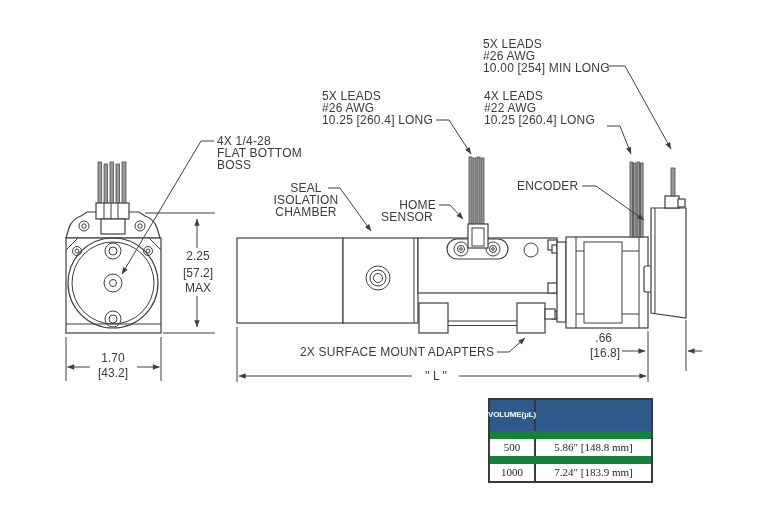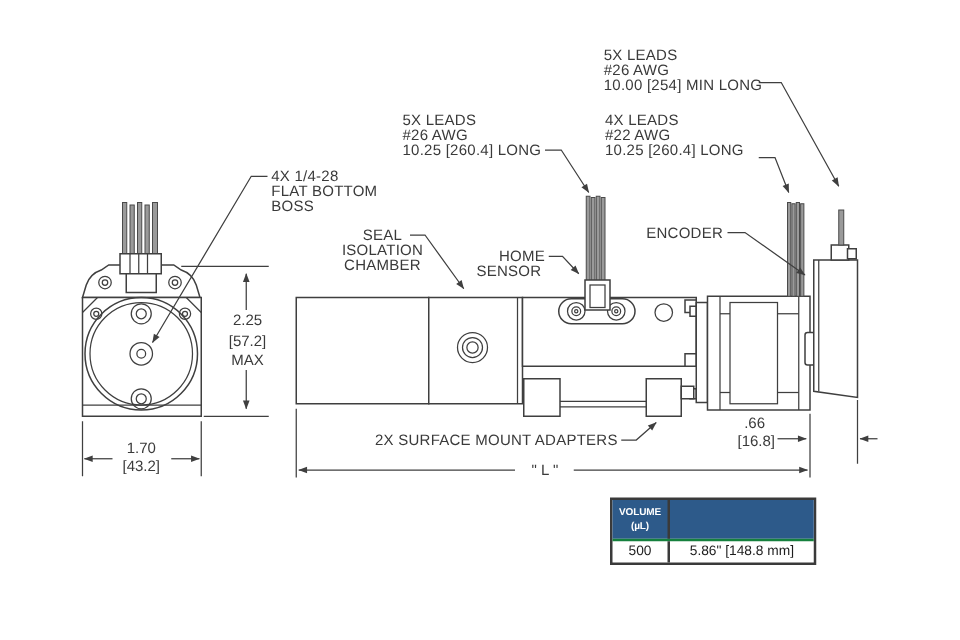--- a/index.html
+++ b/index.html
@@ -9,24 +9,24 @@
   .lbl{font:12px "Liberation Sans",sans-serif;fill:#3a3a3a;letter-spacing:.2px;}
   .dim{font:12px "Liberation Sans",sans-serif;fill:#3a3a3a;}
   .ln{stroke:#3f3f3f;stroke-width:1.2;fill:none;}
   .thin{stroke:#3f3f3f;stroke-width:1;fill:none;}
   .part{stroke:#3f3f3f;stroke-width:1.2;fill:#ffffff;}
   .wire{fill:#9a9a9a;stroke:#4a4a4a;stroke-width:.8;}
   .dimln{stroke:#3f3f3f;stroke-width:1;fill:none;}
   
   .spec-table{position:absolute;left:488px;top:398px;width:161px;border:2px solid #3a3a3a;background:#fff;}
   .t-header{display:flex;height:31px;background:#2d5a8a;color:#fff;font-weight:bold;font-size:8px;letter-spacing:-.1px;}
-  .t-row{display:flex;height:17px;border-top:2px solid #15803d;font-size:11px;color:#1d1d1d;}
+  .t-row{display:flex;height:17px;border-top:8px solid #15803d;font-size:11px;color:#1d1d1d;font-family:Liberation Serif, serif;}
   .c1{width:44px;border-right:2px solid #3a3a3a;}
   .c2{flex:1;}
-  .t-cell{display:flex;flex-direction:column;justify-content:center;align-items:center;
+  .t-cell{display:flex;flex-direction:row;justify-content:center;align-items:center;
           text-align:center;line-height:1.3;}
 </style>
 </head>
 <body>
 
 <div id="stage">
 
 <svg width="768" height="512" viewBox="0 0 768 512">
   <defs>
     <marker id="arr" viewBox="0 0 10 10" refX="9.5" refY="5" markerWidth="11" markerHeight="7" orient="auto-start-reverse">
@@ -228,15 +228,19 @@
   <div class="t-header">
     <div class="t-cell c1">
       <span>VOLUME</span>
       <span>(µL)</span>
     </div>
   </div>
   <div class="t-row">
     <div class="t-cell c1">500</div>
     <div class="t-cell c2">5.86" [148.8 mm]</div>
   </div>
+  <div class="t-row">
+    <div class="t-cell c1">1000</div>
+    <div class="t-cell c2">7.24" [183.9 mm]</div>
+  </div>
 </div>
 
 </div>
 
 </body></html>

